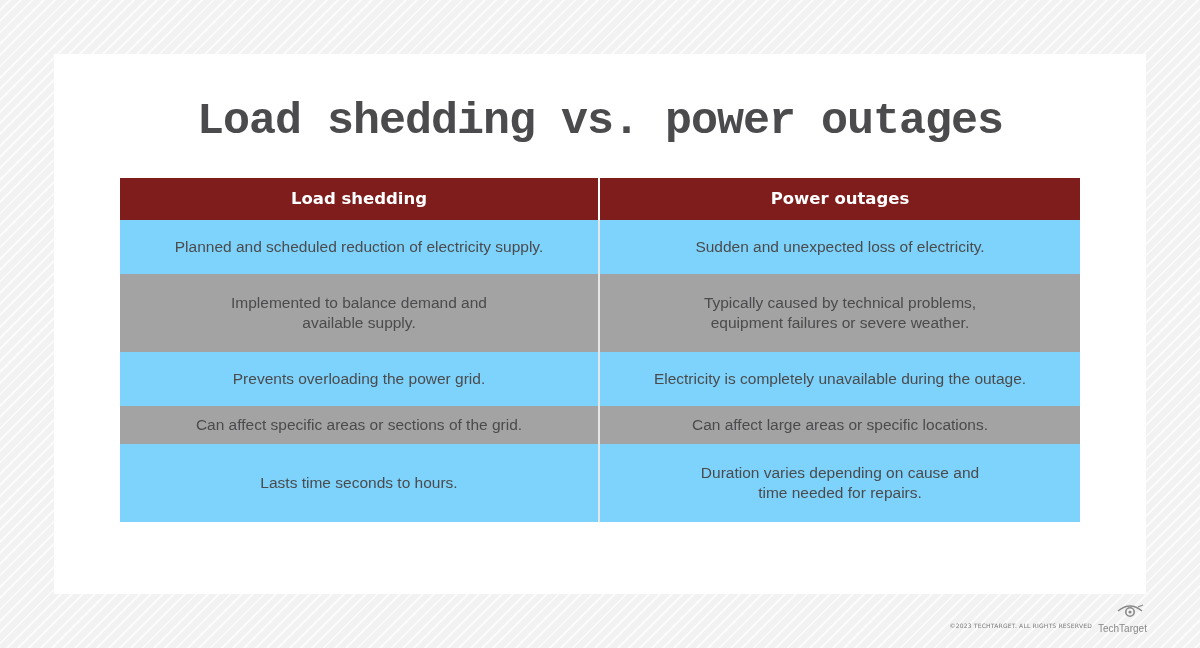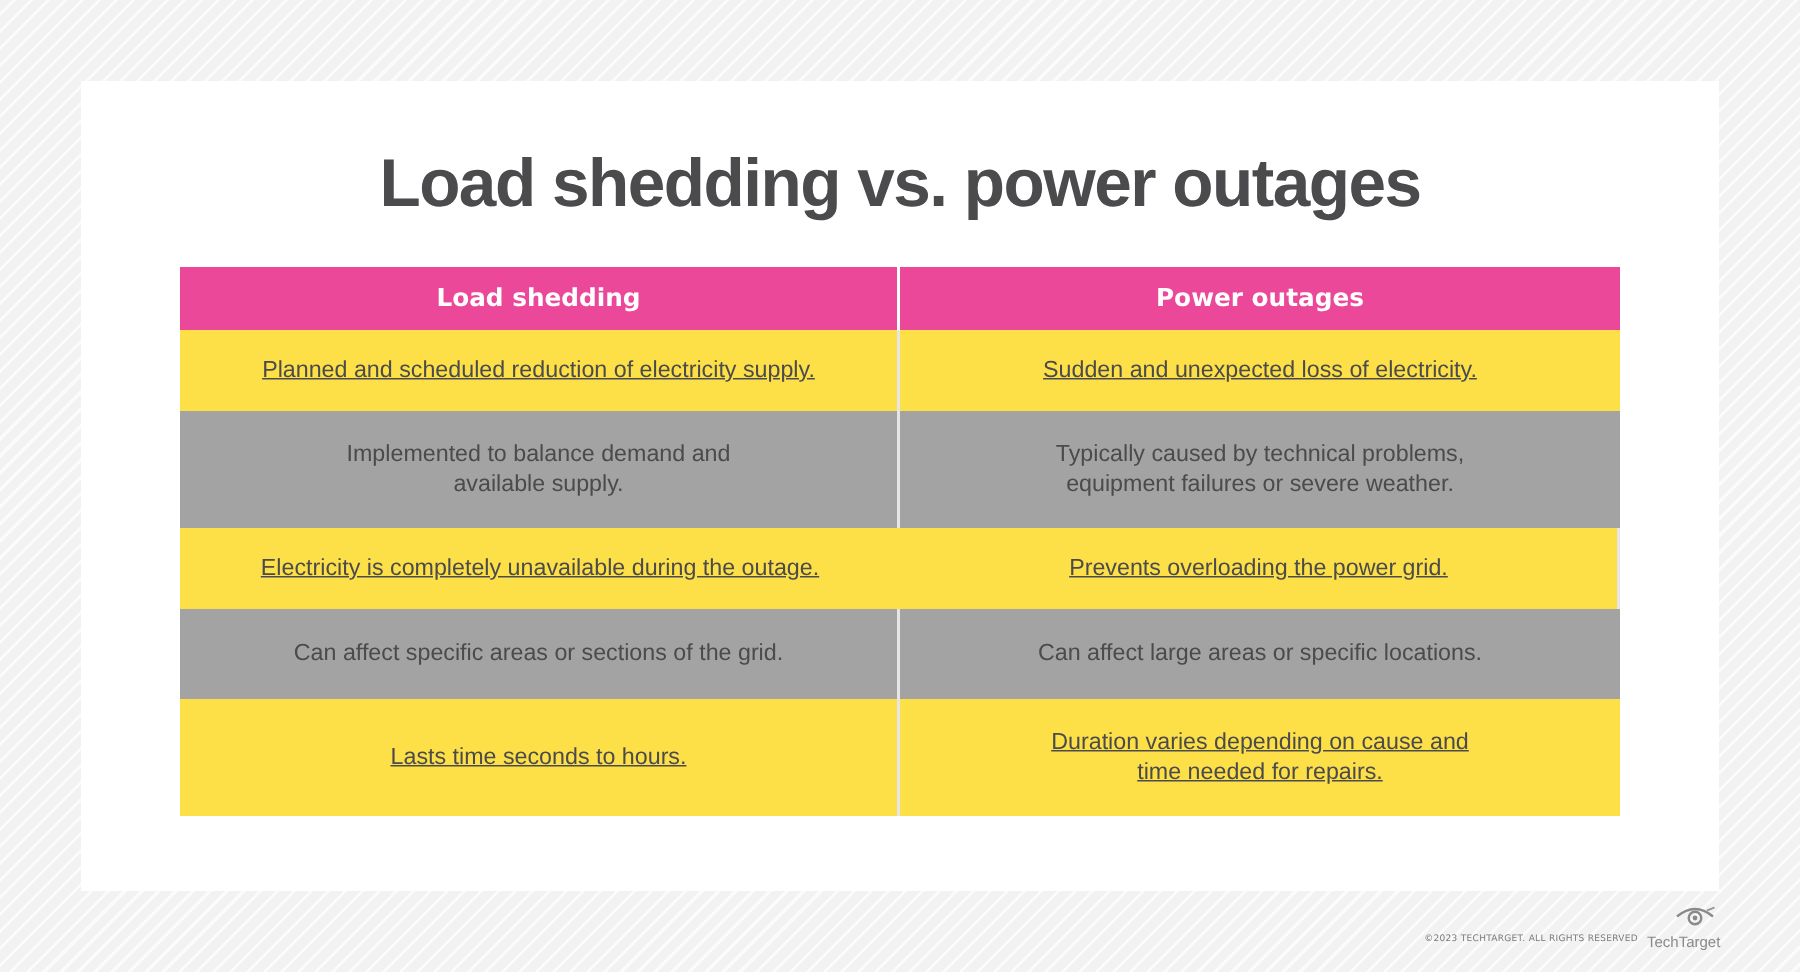--- a/index.html
+++ b/index.html
@@ -8,40 +8,40 @@
       background-color: #f2f2f2;
       background-image: repeating-linear-gradient(135deg, #f2f2f2 0px, #f2f2f2 6px, #fbfbfb 6px, #fbfbfb 8px);
       font-family: "DejaVu Sans", sans-serif;
     }
     .card {
       position: absolute; left: 54px; top: 54px; width: 1092px; height: 540px;
       background: #ffffff;
     }
     .title {
       position: absolute; left: 0; top: 94px; width: 1200px; text-align: center;
-      font-family: Liberation Sans, sans-serif; font-weight: bold; font-size: 45px;
+      font-family: Liberation Mono, monospace; font-weight: bold; font-size: 45px;
       color: #4b4b4d; letter-spacing: -1px; line-height: 56px;
     }
     .table {
       position: absolute; left: 120px; top: 178px; width: 960px;
     }
     .row { display: flex; width: 960px; }
     .cell {
       width: 480px; box-sizing: border-box; display: flex; align-items: center;
       justify-content: center; text-align: center;
       font-family: "Liberation Sans", sans-serif; font-size: 15.5px; line-height: 20px;
       color: #4b4b4d; padding: 0 20px;
     }
     .cell.left { border-right: 2px solid #e6e6e6; }
     .header .cell {
-      background: #ec4899; color: #ffffff; font-weight: bold;
+      background: #7f1d1d; color: #ffffff; font-weight: bold;
       font-family: "DejaVu Sans", sans-serif; font-size: 16.5px; height: 42px;
     }
     .header .cell.left { border-right: 2px solid #ffffff; }
-    .row.shaded .cell { background: #fde047; text-decoration: underline; }
+    .row.shaded .cell { background: #7dd3fc; }
     .row.white .cell { background: #a3a3a3; }
     .footer {
       position: absolute; right: 108px; top: 622px;
       font-family: "DejaVu Sans", sans-serif; font-size: 6px; color: #7a7a7a;
       letter-spacing: 0.2px;
     }
     .brand {
       position: absolute; left: 1098px; top: 604px; width: 50px; height: 30px; text-align: right;
     }
     .brand-text {
@@ -66,24 +66,24 @@
     <div class="cell left">Planned and scheduled reduction of electricity supply.</div>
     <div class="cell">Sudden and unexpected loss of electricity.</div>
   </div>
   <div class="row white" style="height:78px">
     <div class="cell left" style="white-space:pre-line">Implemented to balance demand and
 available supply.</div>
     <div class="cell" style="white-space:pre-line">Typically caused by technical problems,
 equipment failures or severe weather.</div>
   </div>
   <div class="row shaded" style="height:54px">
+    <div class="cell left">Prevents overloading the power grid.</div>
     <div class="cell">Electricity is completely unavailable during the outage.</div>
-    <div class="cell left">Prevents overloading the power grid.</div>
   </div>
-  <div class="row white" style="height:60px">
+  <div class="row white" style="height:38px">
     <div class="cell left">Can affect specific areas or sections of the grid.</div>
     <div class="cell">Can affect large areas or specific locations.</div>
   </div>
   <div class="row shaded" style="height:78px">
     <div class="cell left" style="white-space:pre-line">Lasts time seconds to hours.</div>
     <div class="cell" style="white-space:pre-line">Duration varies depending on cause and
 time needed for repairs.</div>
   </div>
 </div>
 

